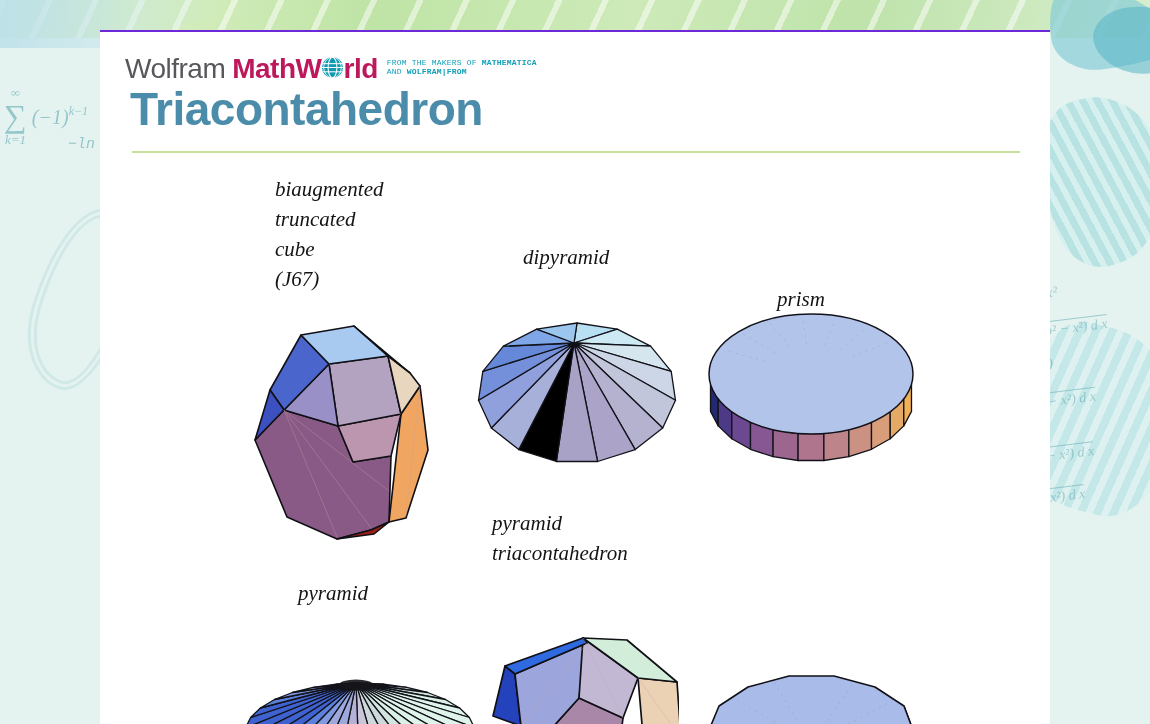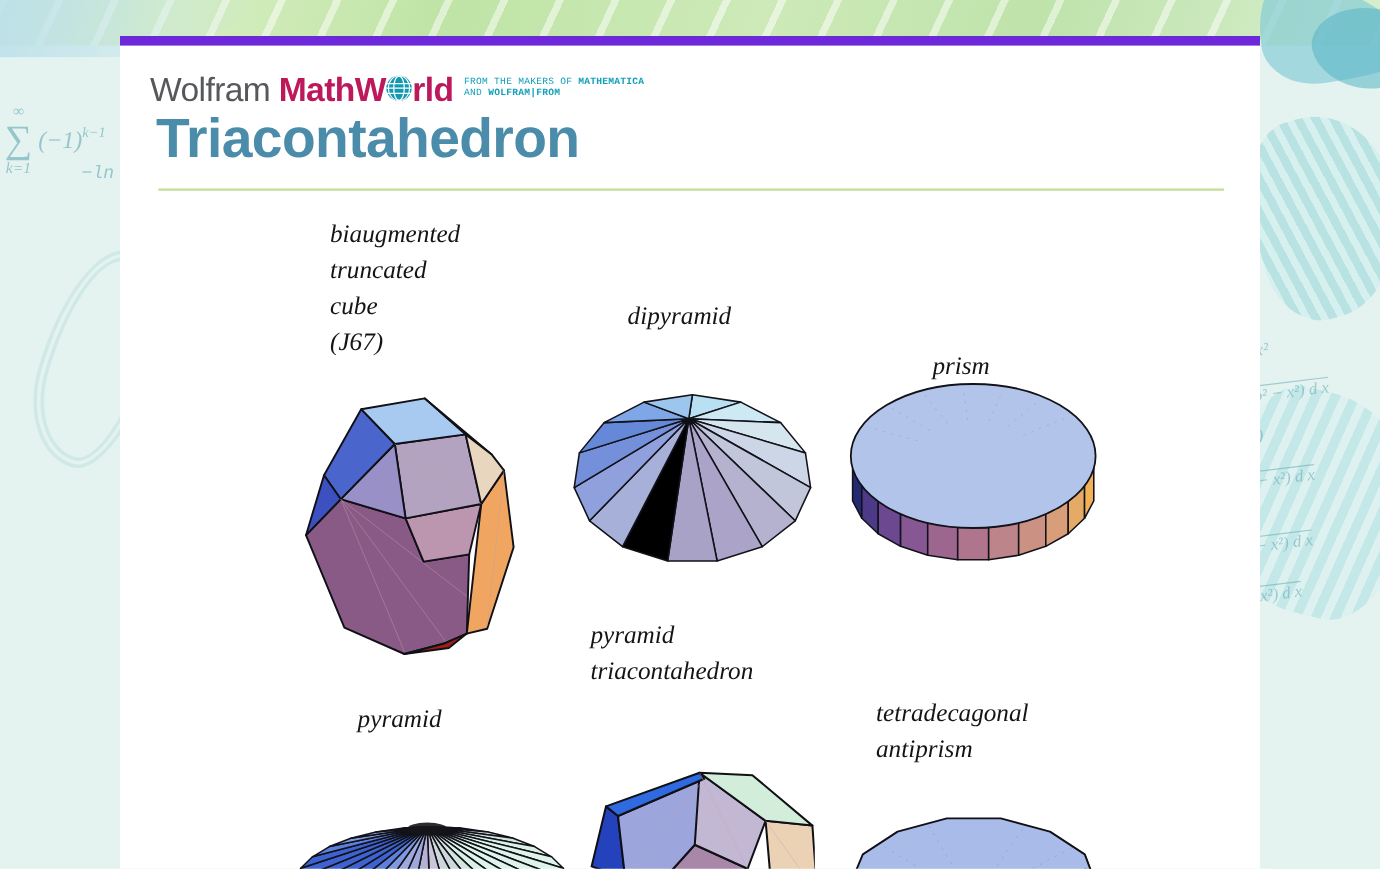--- a/index.html
+++ b/index.html
@@ -44,21 +44,21 @@
   .math-frag.bar{border-top:1px solid rgba(98,170,182,.55);padding-top:1px;}
   .frag-0{left:1046px;top:284px;font-size:15px;}
   .frag-1{left:1040px;top:318px;}
   .frag-2{left:1044px;top:356px;}
   .frag-3{left:1040px;top:390px;}
   .frag-4{left:1046px;top:444px;}
   .frag-5{left:1050px;top:486px;}
 
   
   .card{position:absolute;left:100px;top:30px;width:950px;height:694px;background:#ffffff;
-    border-top:8px solid #6d28d9;z-index:2;box-sizing:border-box;}
+    border-top:2px solid #6d28d9;z-index:2;box-sizing:border-box;}
   .card > *{position:absolute;}
 
   .logo{left:25px;top:21px;display:flex;align-items:flex-start;white-space:nowrap;cursor:pointer;}
   .logo-wolfram{font-size:28px;color:#57585c;letter-spacing:-.5px;}
   .logo-mathworld{font-size:28px;font-weight:700;color:#be185d;letter-spacing:-.5px;margin-left:7px;display:flex;align-items:flex-start;}
   .globe{margin:3px -1px 0 0;}
   .tagline{margin-left:9px;margin-top:5px;display:flex;flex-direction:column;font-size:8px;
     line-height:9px;color:#13a0b8;letter-spacing:.2px;font-family:Liberation Mono, monospace;}
   .tagline b{font-weight:700;}
 
@@ -151,24 +151,20 @@
   </div>
   <div class="figlabel lbl-prism">
     <span>prism</span>
   </div>
   <div class="figlabel lbl-rhombic">
     <span>pyramid</span>
     <span>triacontahedron</span>
   </div>
   <div class="figlabel lbl-pyramid">
     <span>pyramid</span>
-  </div>
-  <div class="figlabel lbl-antiprism">
-    <span>tetradecagonal</span>
-    <span>antiprism</span>
   </div>
 
   <figure class="fig-cube">
     <svg width="220" height="220" viewBox="0 0 220 220">
       <g stroke="#101016" stroke-width="1.6" stroke-linejoin="round">
         <polygon points="12,119 41,89 95,105 110,141 148,135 146,201 128,209 94,218 44,196" fill="#8a5a86"></polygon>
         <polygon points="94,218 128,209 146,201 131,213" fill="#9e2014"></polygon>
         <polygon points="158,93 177,65 185,129 163,197 146,201" fill="#f0a560"></polygon>
         <polygon points="95,105 158,93 148,135 110,141" fill="#bc95ae"></polygon>
         <polygon points="86,43 145,35 158,93 95,105" fill="#b3a3c0"></polygon>

